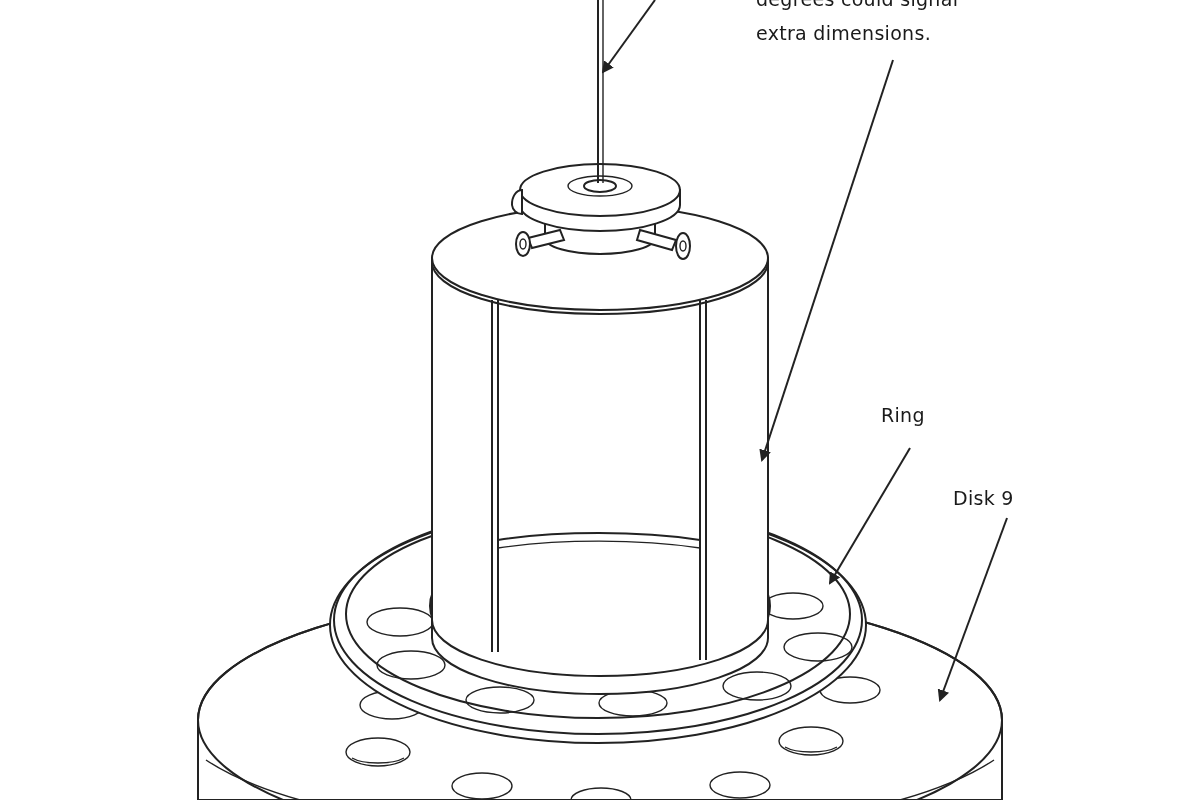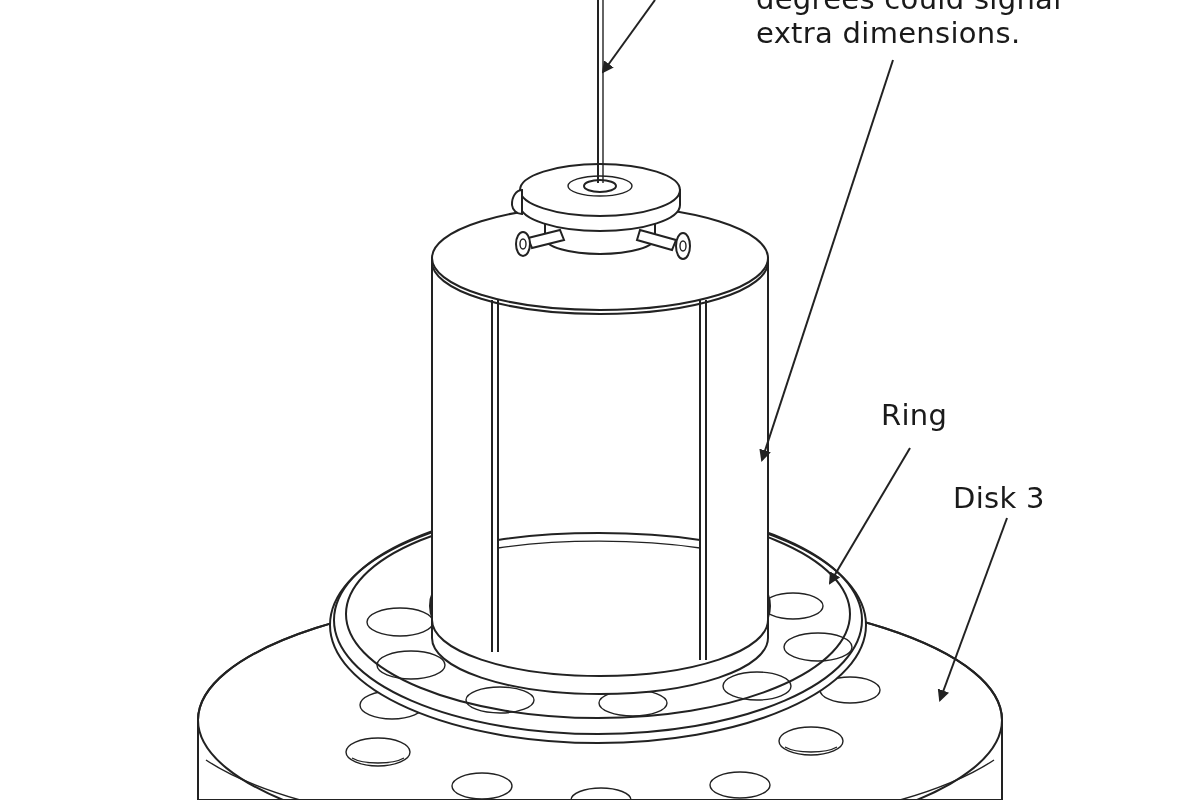--- a/index.html
+++ b/index.html
@@ -1,17 +1,17 @@
 <!DOCTYPE html>
 <html><head>
   <meta charset="utf-8">
   <style>
     html, body { margin: 0; padding: 0; background: #ffffff; }
     body { width: 1200px; height: 800px; overflow: hidden; position: relative; font-family: "DejaVu Sans", sans-serif; }
-    .label { position: absolute; color: #1a1a1a; font-size: 29px; line-height: 34px; white-space: nowrap; letter-spacing: 0.3px; }
+    .label { position: absolute; color: #1a1a1a; font-size: 19px; line-height: 34px; white-space: nowrap; letter-spacing: 0.3px; }
     svg { position: absolute; left: 0; top: 0; }
     svg .ln { fill: none; stroke: #222; stroke-width: 2; }
     svg .fl { fill: #fff; stroke: #222; stroke-width: 2; }
     svg .thin { fill: none; stroke: #222; stroke-width: 1.4; }
   </style>
 </head>
 <body>
 
 <svg width="1200" height="800" viewBox="0 0 1200 800">
   <defs>
@@ -100,13 +100,13 @@
     <line class="ln" x1="655" y1="0" x2="603" y2="72" marker-end="url(#arr)"></line>
     <line class="ln" x1="893" y1="60" x2="762" y2="460" marker-end="url(#arr)"></line>
     <line class="ln" x1="910" y1="448" x2="830" y2="583" marker-end="url(#arr)"></line>
     <line class="ln" x1="1007" y1="518" x2="940" y2="700" marker-end="url(#arr)"></line>
   </g>
 </svg>
 
 <div class="label" style="left:756px; top:-18px;">degrees could signal</div>
 <div class="label" style="left:756px; top:16px;">extra dimensions.</div>
 <div class="label" style="left:881px; top:398px;">Ring</div>
-<div class="label" style="left:953px; top:481px;">Disk 3</div>
+<div class="label" style="left:953px; top:481px;">Disk 9</div>
 
 </body></html>

